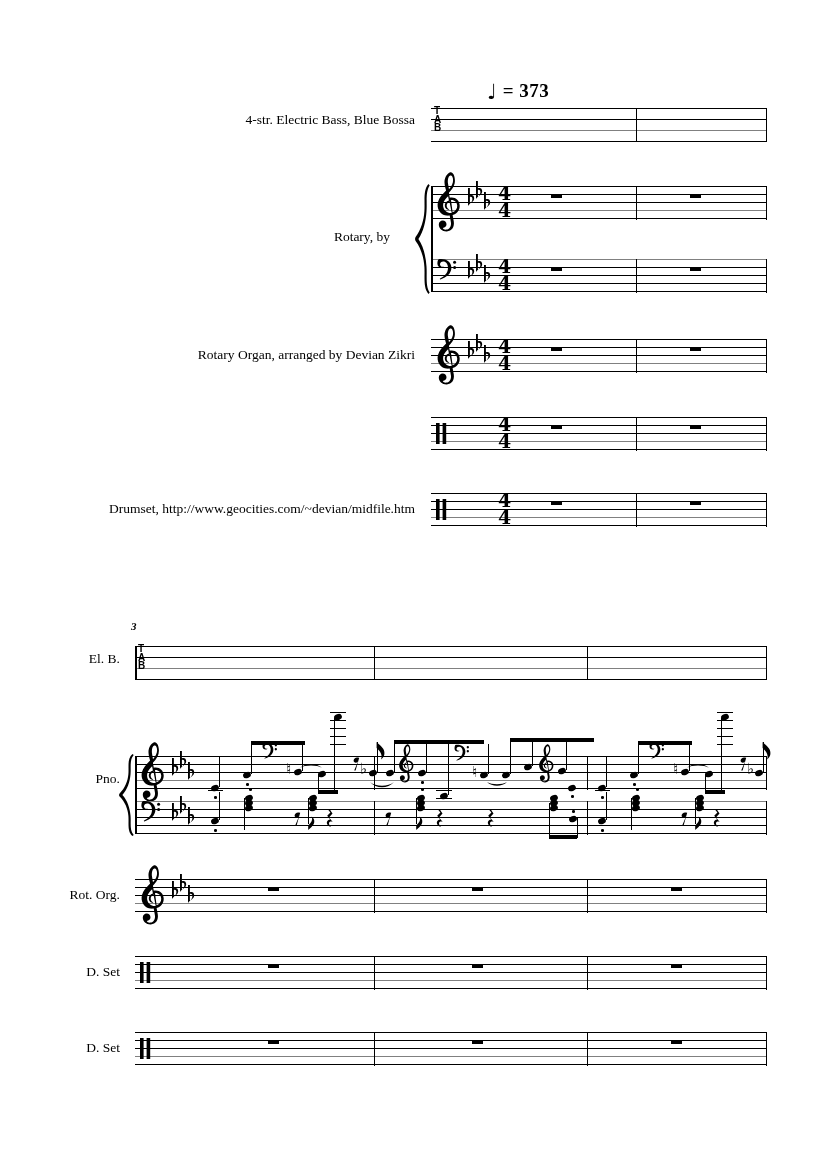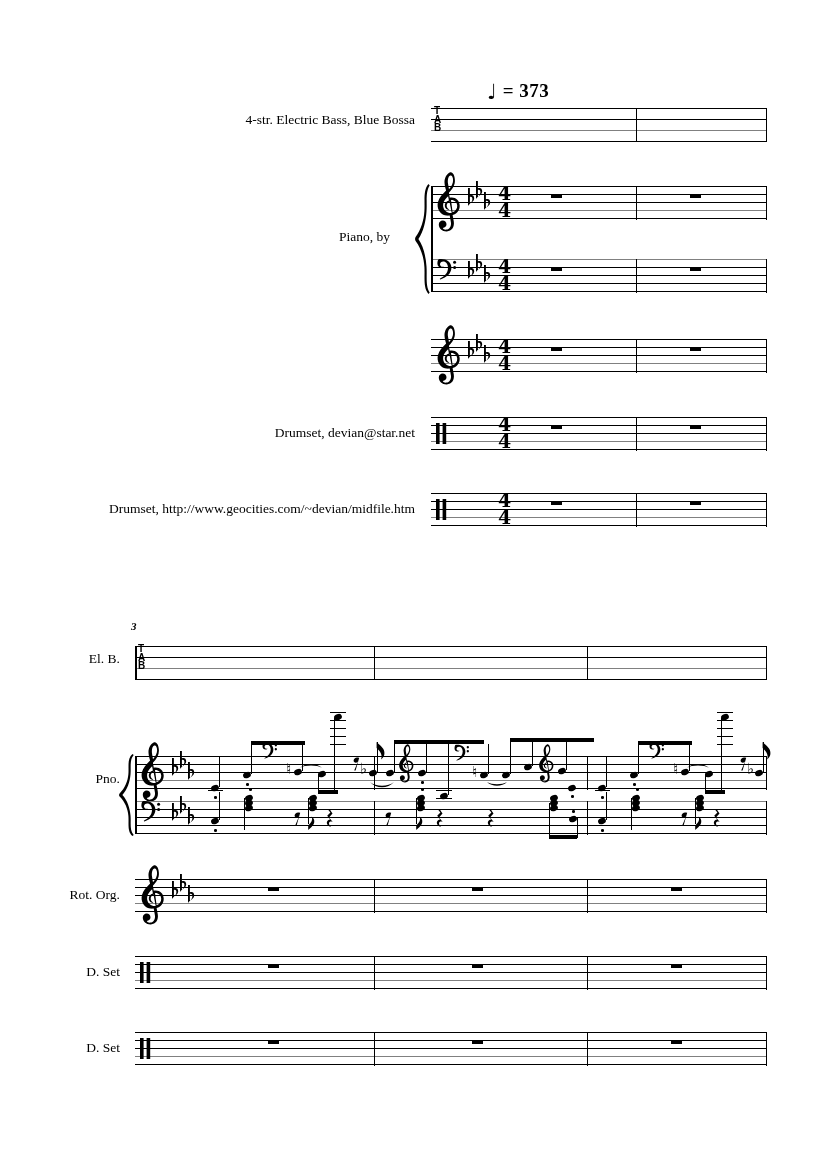--- a/index.html
+++ b/index.html
@@ -148,22 +148,22 @@
 <div class="page">
 
   <div class="tempo" style="left:487px; top:78px;">
     <span class="note-glyph">♩</span>
     <span>= 373</span>
   </div>
 
   <div class="abs" style="left:0; top:0; width:827px; height:560px;">
 
     <div class="instname" style="left:0px; top:112px; width:415px;">4-str. Electric Bass, Blue Bossa</div>
-    <div class="instname" style="left:0px; top:229px; width:390px;">Piano, by</div>
-    <div class="instname" style="left:0px; top:425px; width:415px;">Drumset, devian@star.net</div>
+    <div class="instname" style="left:0px; top:229px; width:390px;">Rotary, by</div>
+    <div class="instname" style="left:0px; top:347px; width:415px;">Rotary Organ, arranged by Devian Zikri</div>
     <div class="instname" style="left:0px; top:501px; width:415px;">Drumset, http://www.geocities.com/~devian/midfile.htm</div>
 
     <div class="staff" style="left:431px; top:108px; width:336px; height:33px;">
       <div class="sline" style="top:0px;"></div>
       <div class="sline" style="top:11px;"></div>
       <div class="sline grey" style="top:22px;"></div>
       <div class="sline" style="top:33px;"></div>
     </div>
     <div class="tabletters" style="left:434px; top:107px;">
       <div>T</div>

